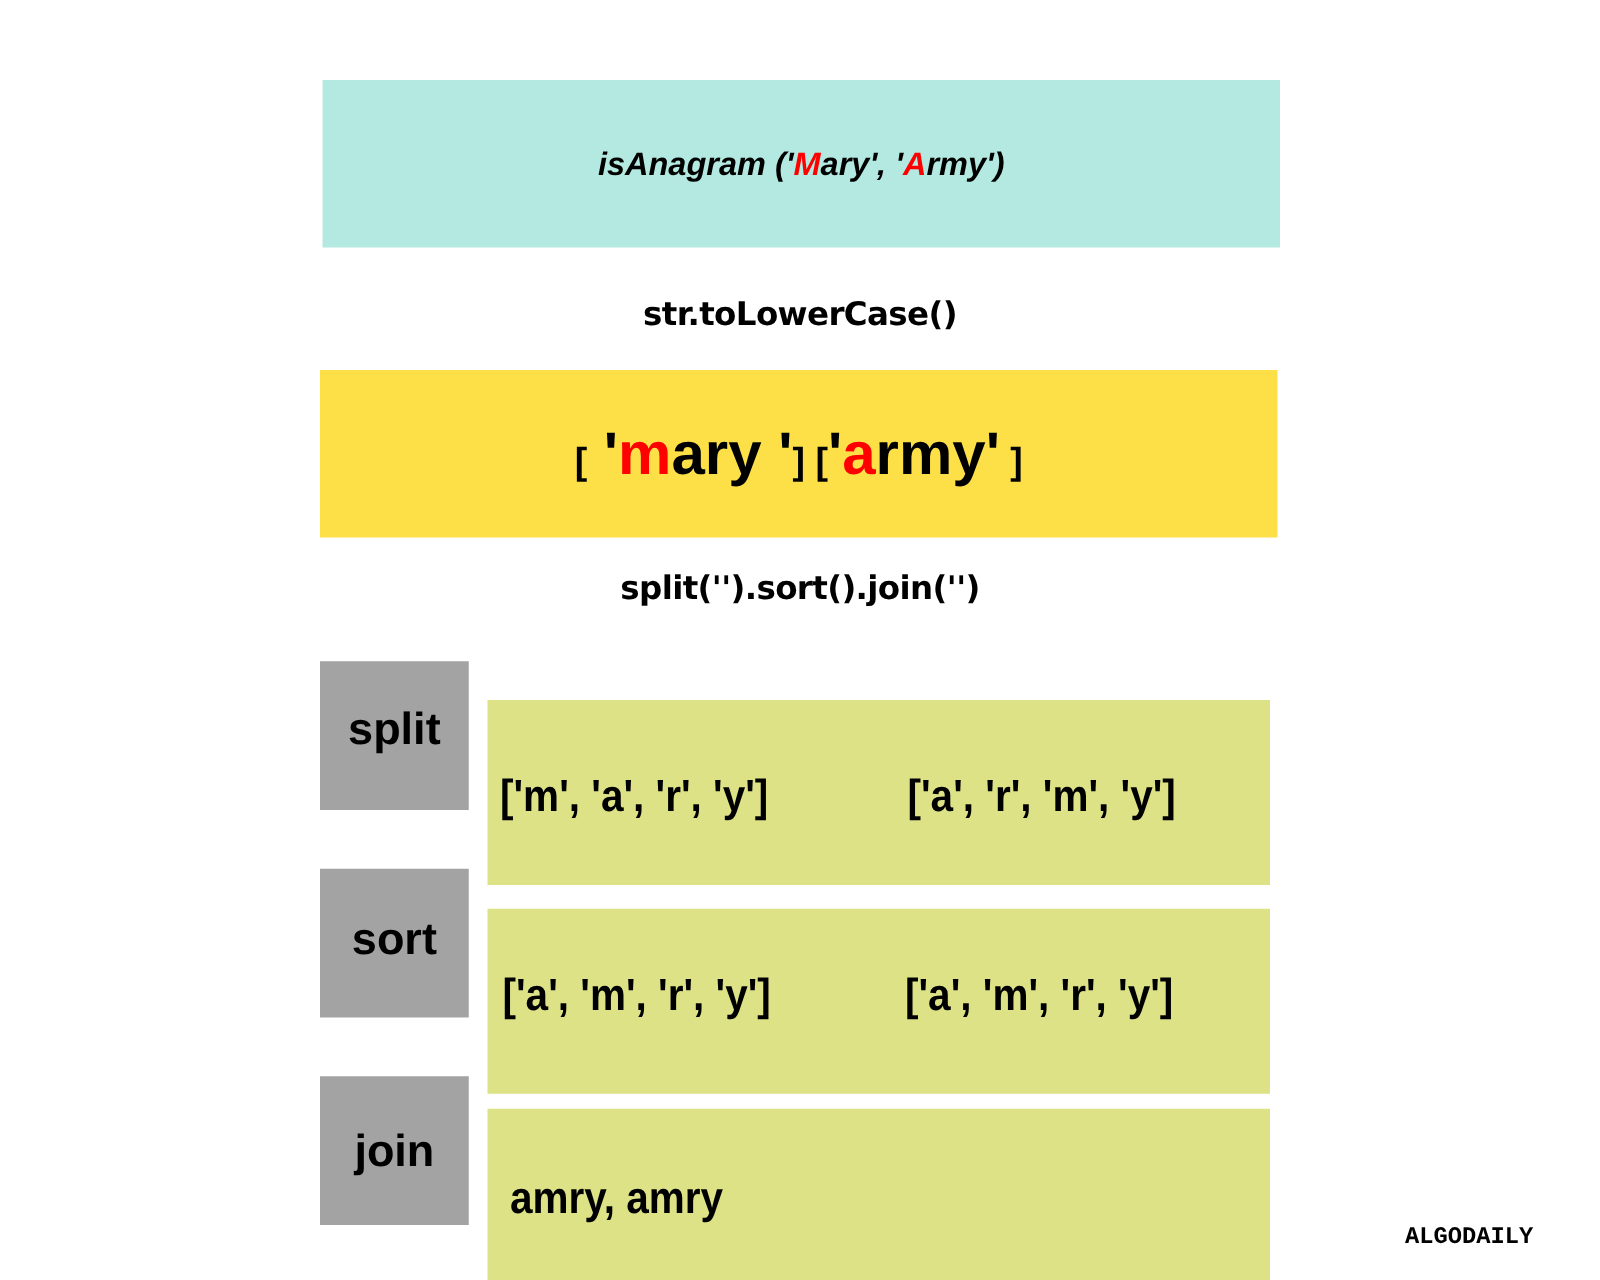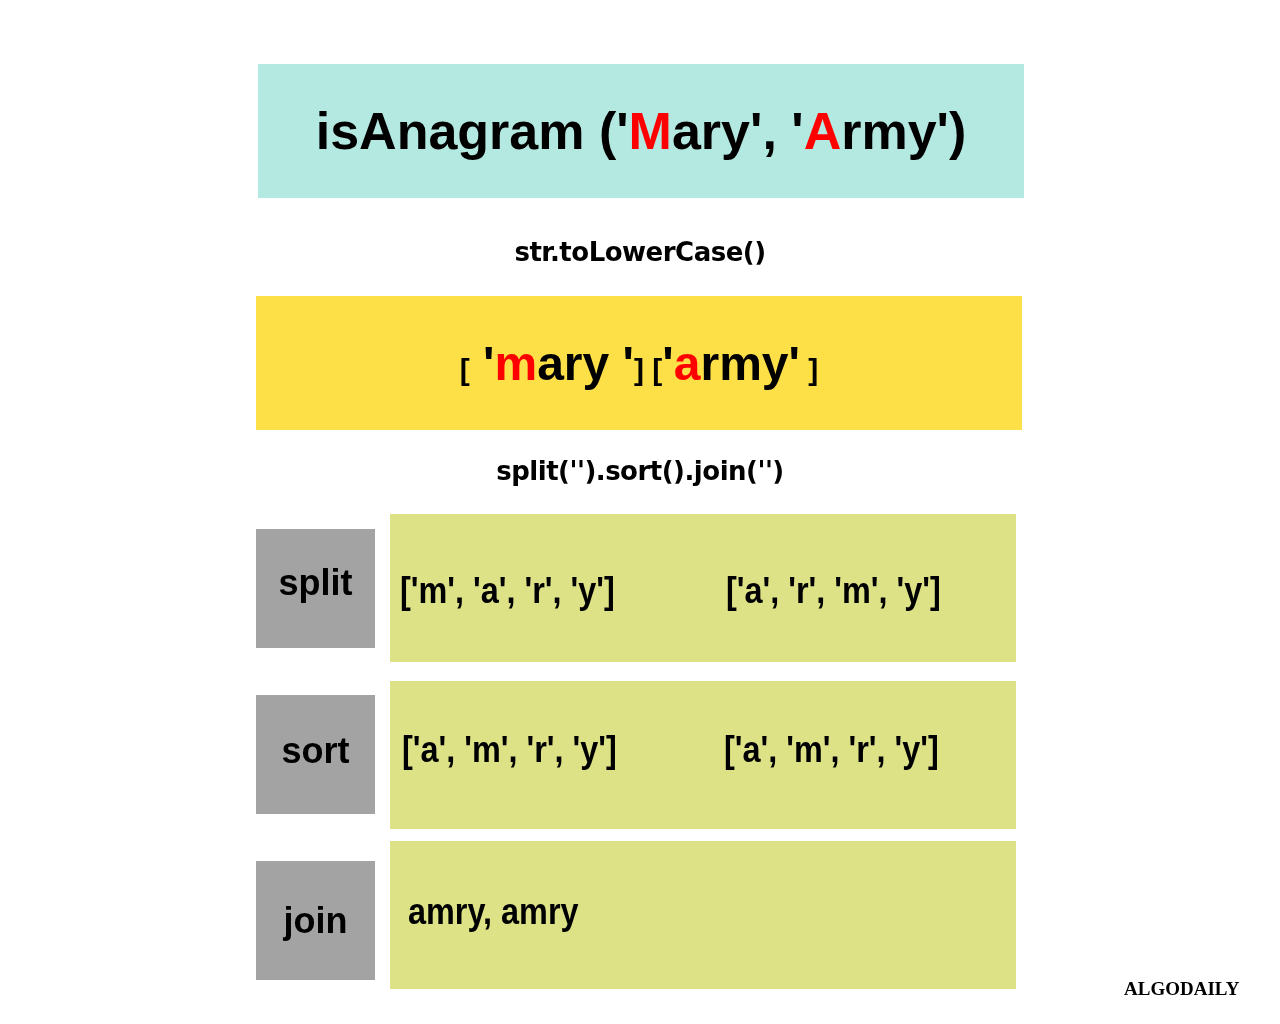--- a/index.html
+++ b/index.html
@@ -1,27 +1,27 @@
 <!DOCTYPE html>
 <html><head>
 <meta charset="utf-8">
 <style>
   html, body { margin:0; padding:0; }
   body { width:1280px; height:1024px; background:#ffffff; position:relative; overflow:hidden;
          font-family:"Liberation Sans", sans-serif; font-weight:bold; color:#000; }
   .box { position:absolute; display:flex; align-items:center; }
-  .title-box { left:258px; top:64px; width:766px; height:134px; background:#b3e9e0; justify-content:center; font-size:52px; }
+  .title-box { left:258px; top:64px; width:766px; height:134px; background:#b3e9e0; justify-content:center; font-size:26px;font-style:italic; }
   .lower-box { left:256px; top:296px; width:766px; height:134px; background:#fde047; justify-content:center; font-size:48px; }
   .lower-box .br { font-size:30px; }
   .step { position:absolute; left:0; width:1280px; text-align:center; font-family:"DejaVu Sans", sans-serif; font-weight:bold; font-size:26px; letter-spacing:-0.5px; }
   .red { color:#ff0000; }
   .label { position:absolute; left:256px; width:119px; height:119px; background:#a3a3a3; display:flex; align-items:center; justify-content:center; font-size:36px; }
-  .panel { position:absolute; left:390px; width:626px; height:148px; background:#dde287; }
+  .panel { position:absolute; left:390px; width:626px; height:148px; background:#dde287;margin-top:46px; }
   .arr { position:absolute; font-size:36px; white-space:nowrap; transform:scaleX(0.9); transform-origin:left center; }
-  .logo { position:absolute; left:1124px; top:978px; font-family:Liberation Serif, serif; font-size:19px; font-weight:bold; letter-spacing:0px; }
+  .logo { position:absolute; left:1124px; top:978px; font-family:Liberation Mono, monospace; font-size:19px; font-weight:bold; letter-spacing:0px; }
 </style>
 </head>
 <body>
 
 <div class="box title-box">
   <span><span>isAnagram ('</span><span class="red">M</span><span>ary', '</span><span class="red">A</span><span>rmy')</span></span>
 </div>
 
 <div class="step" style="top:237px;">str.toLowerCase()</div>
 

